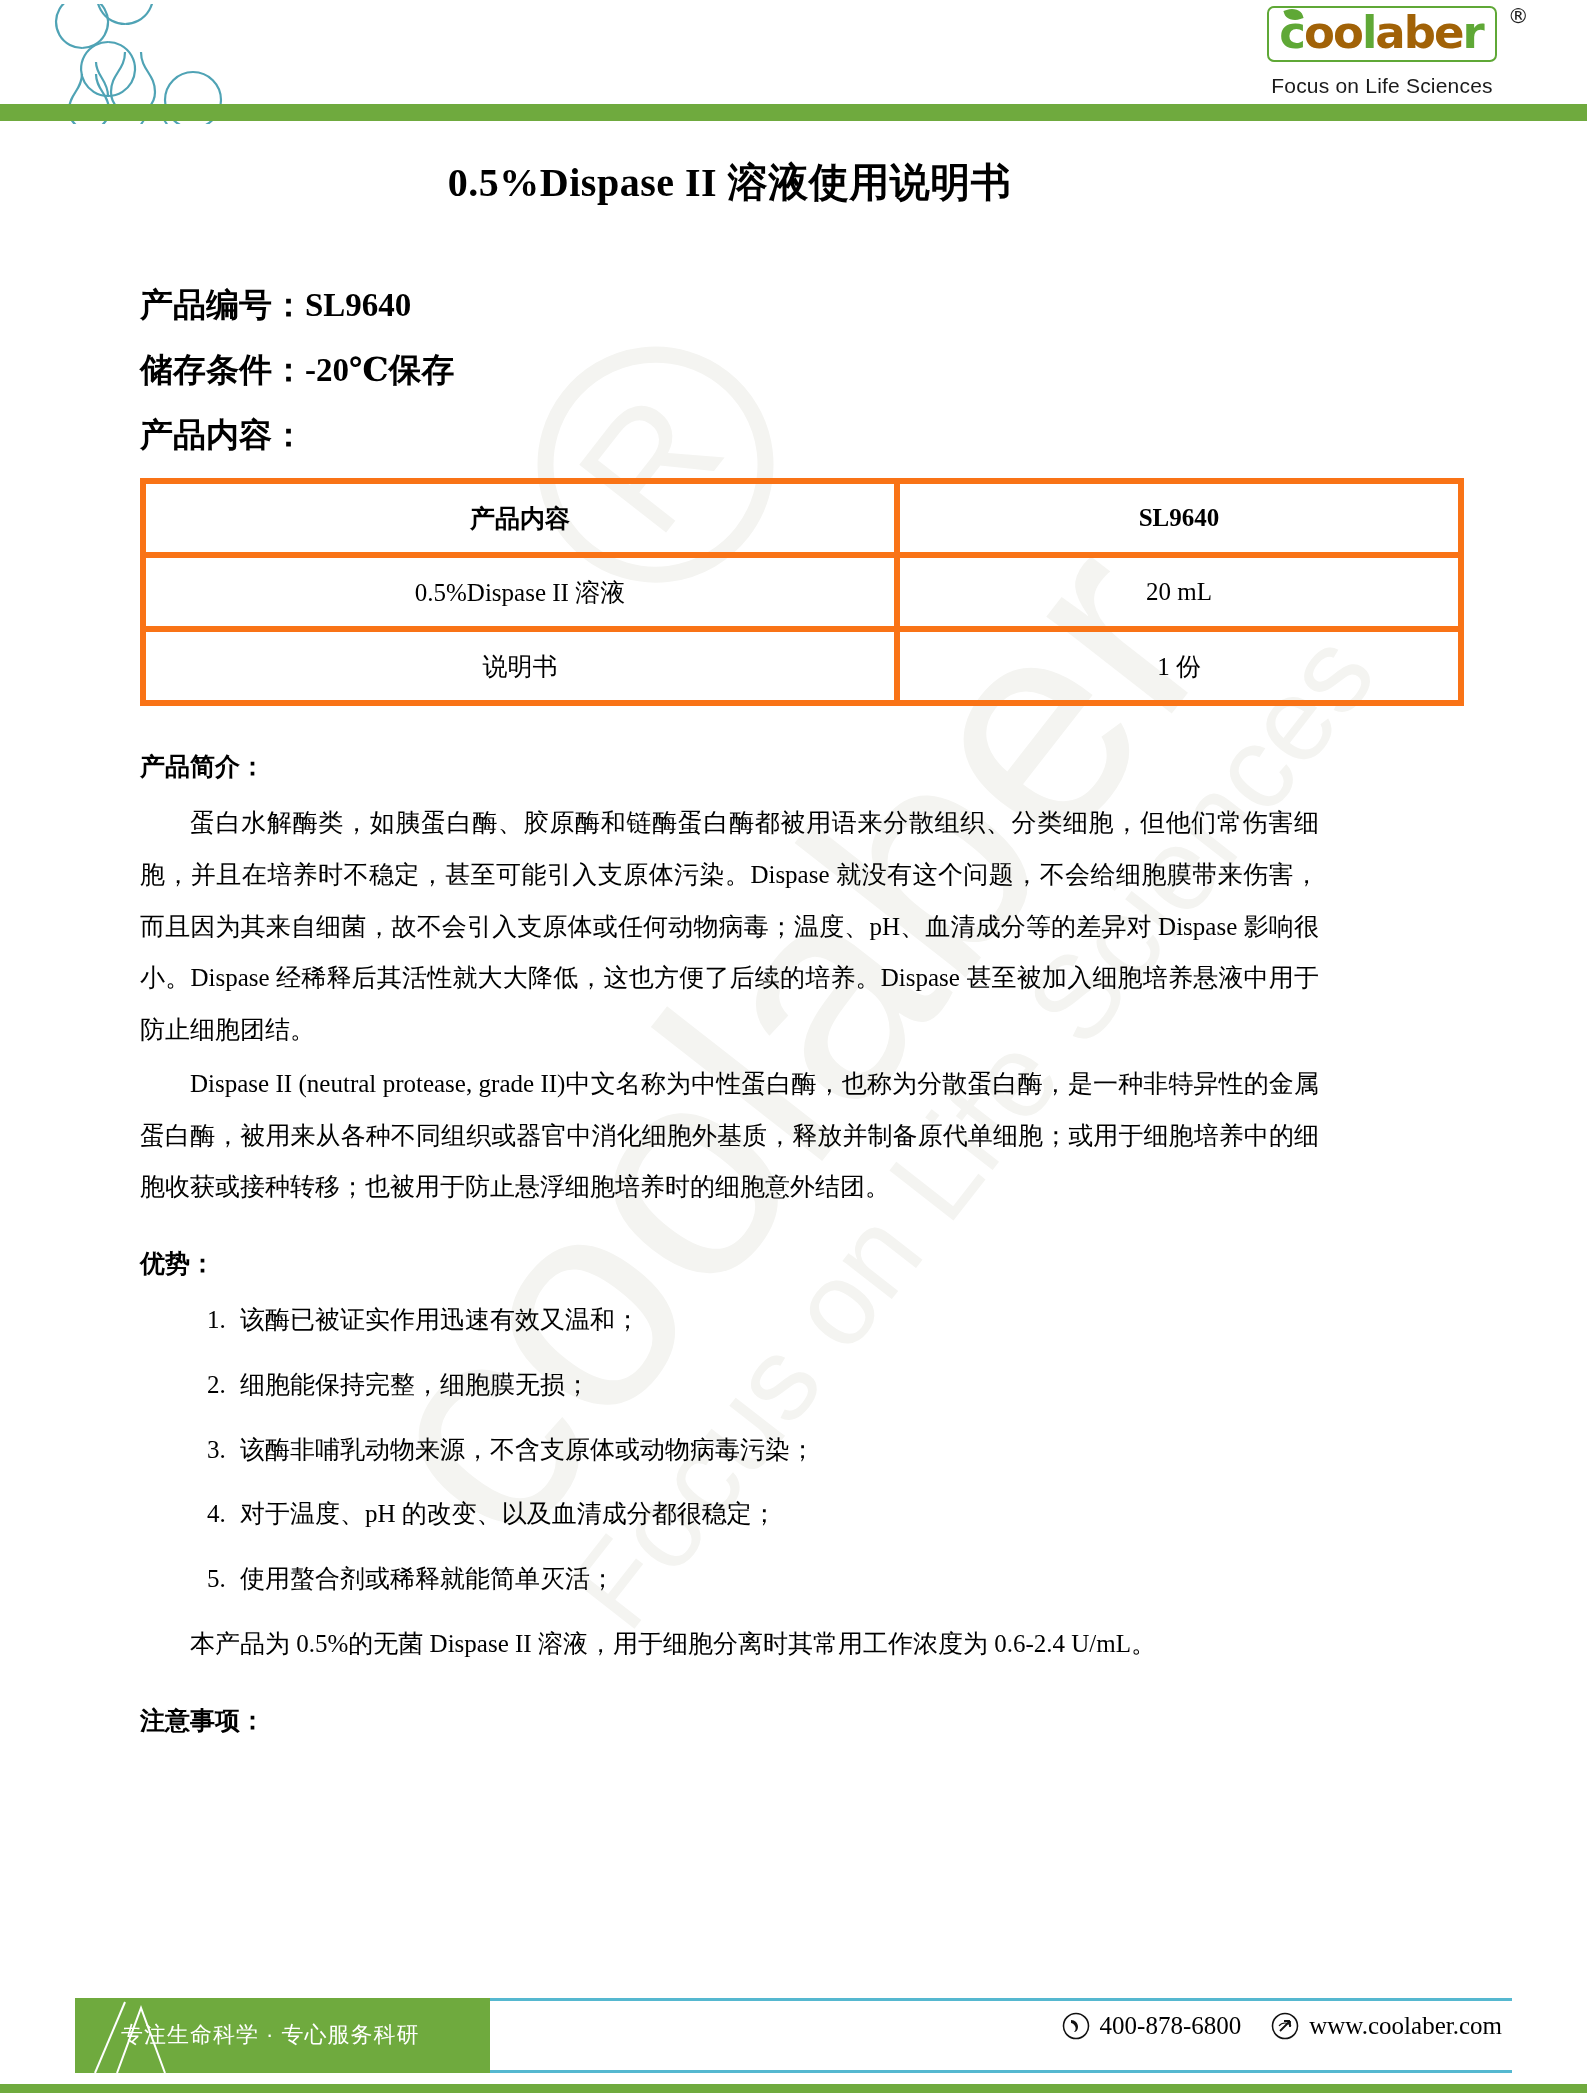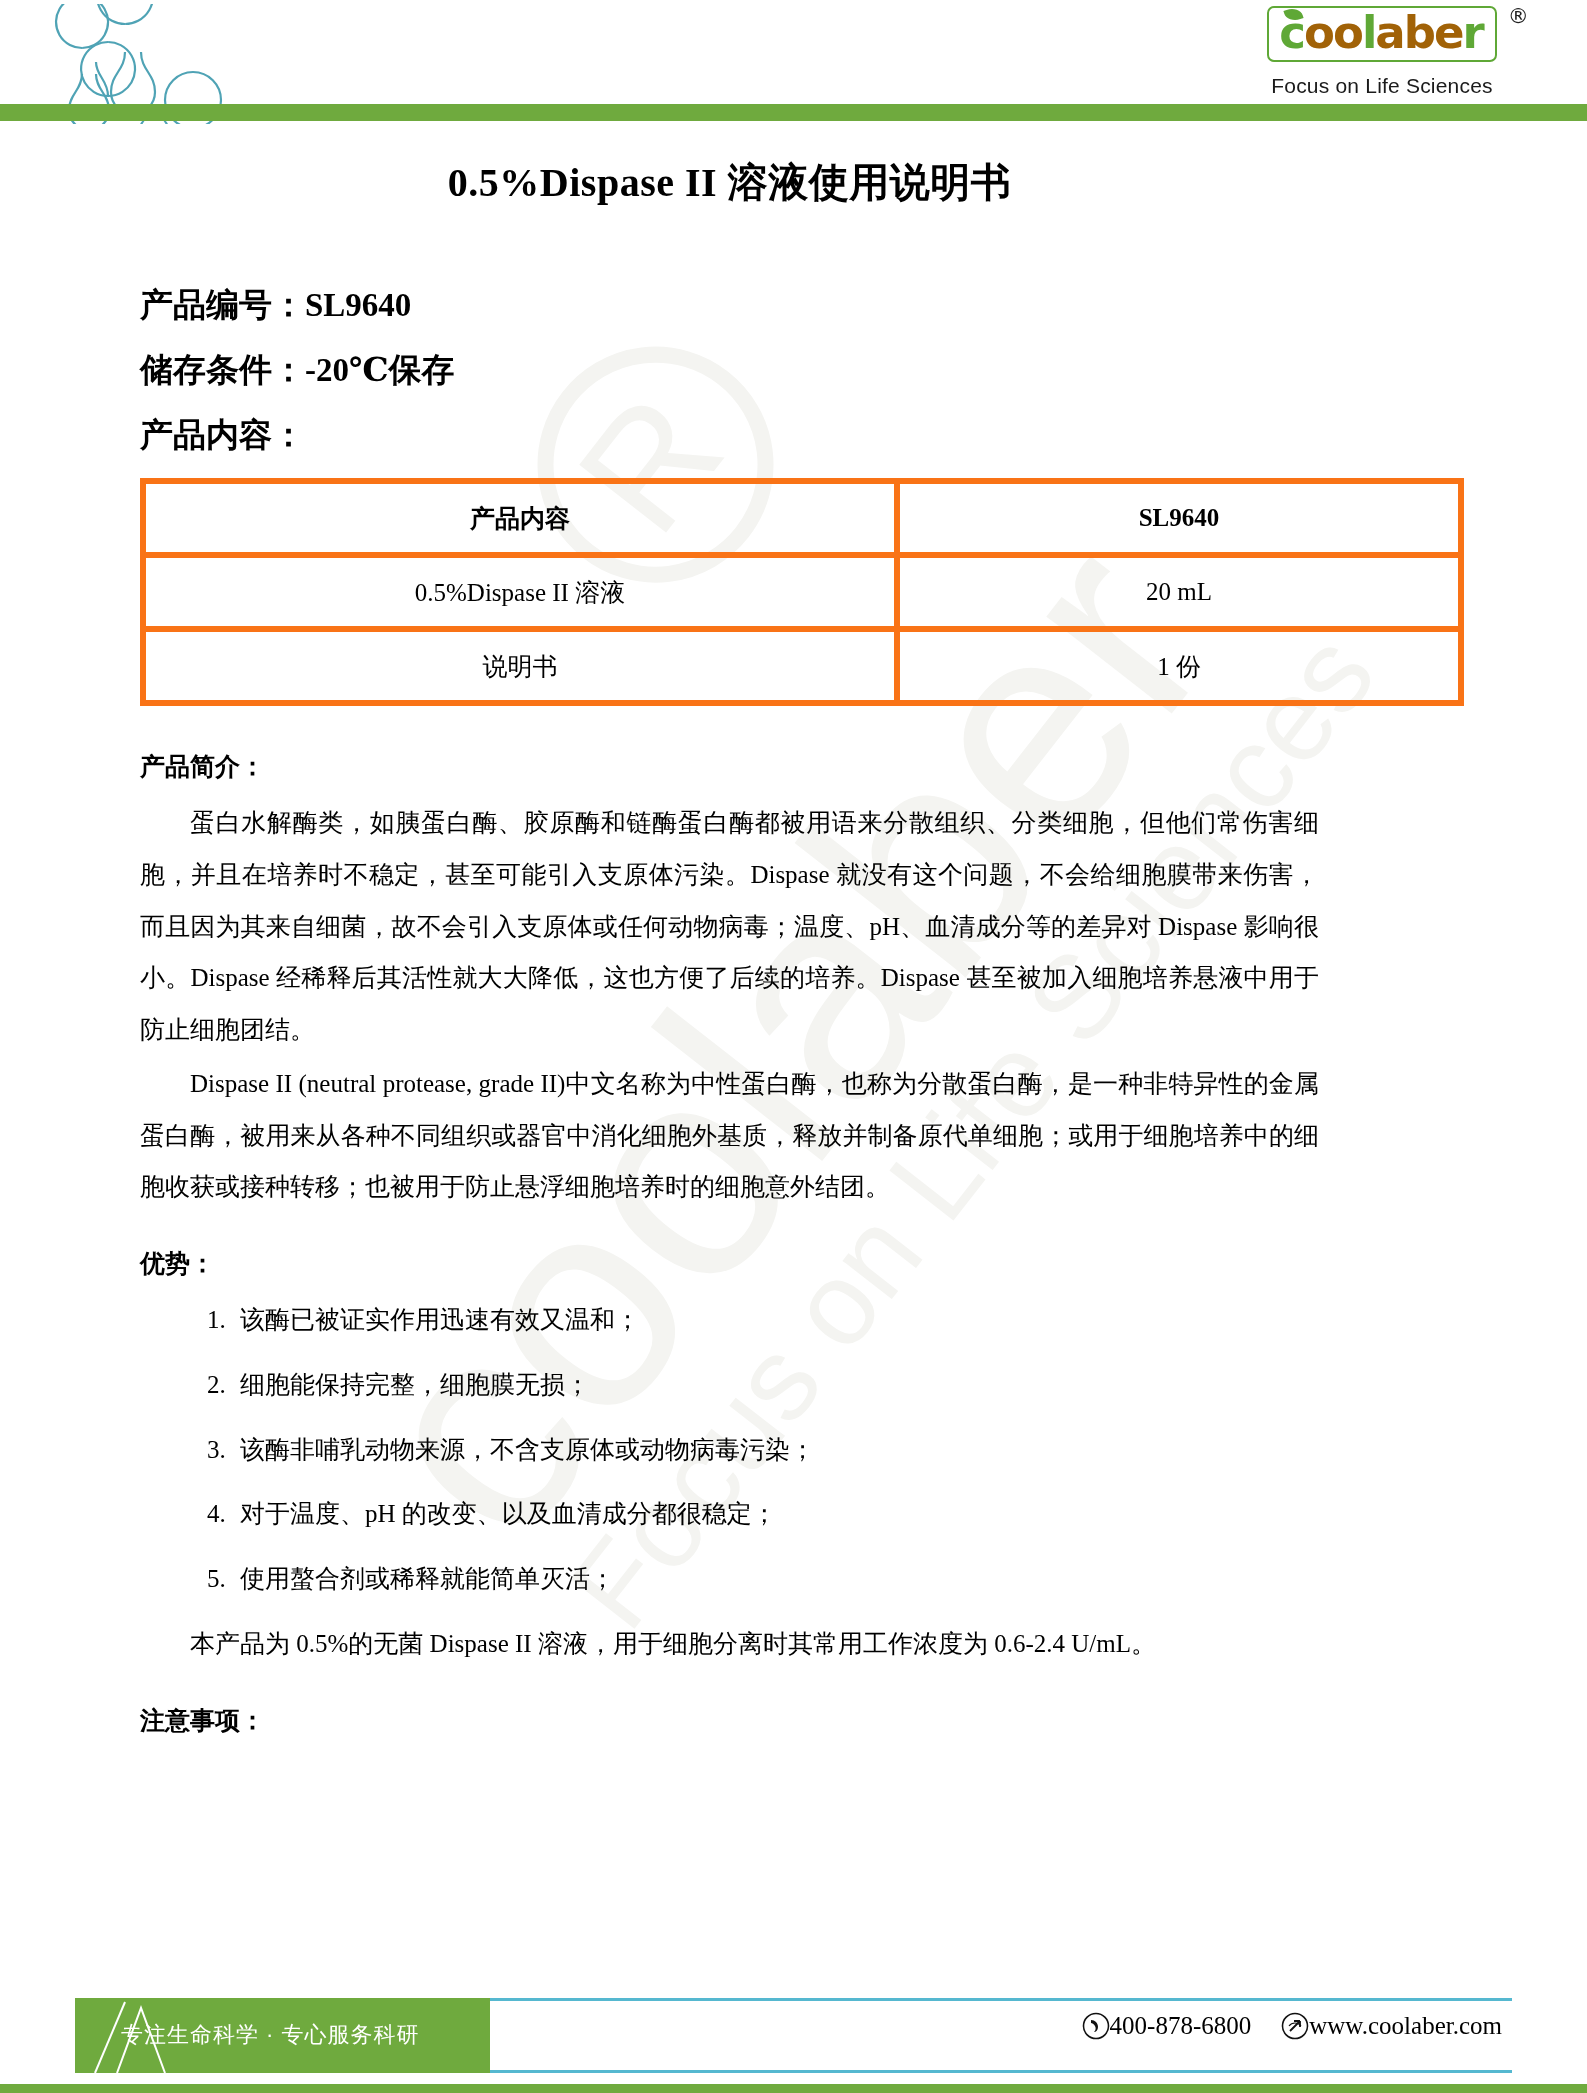--- a/index.html
+++ b/index.html
@@ -224,20 +224,21 @@
     top: 14px;
     display: flex;
     align-items: center;
     gap: 30px;
     font-size: 25px;
     white-space: nowrap;
   }
   .contact-item {
     display: flex;
     align-items: center;
+    gap: 10px;
   }
   .footer-greenbar {
     position: absolute;
     left: 0;
     top: 112px;
     width: 1587px;
     height: 17px;
     background: #6FAA3E;
   }
 </style>

